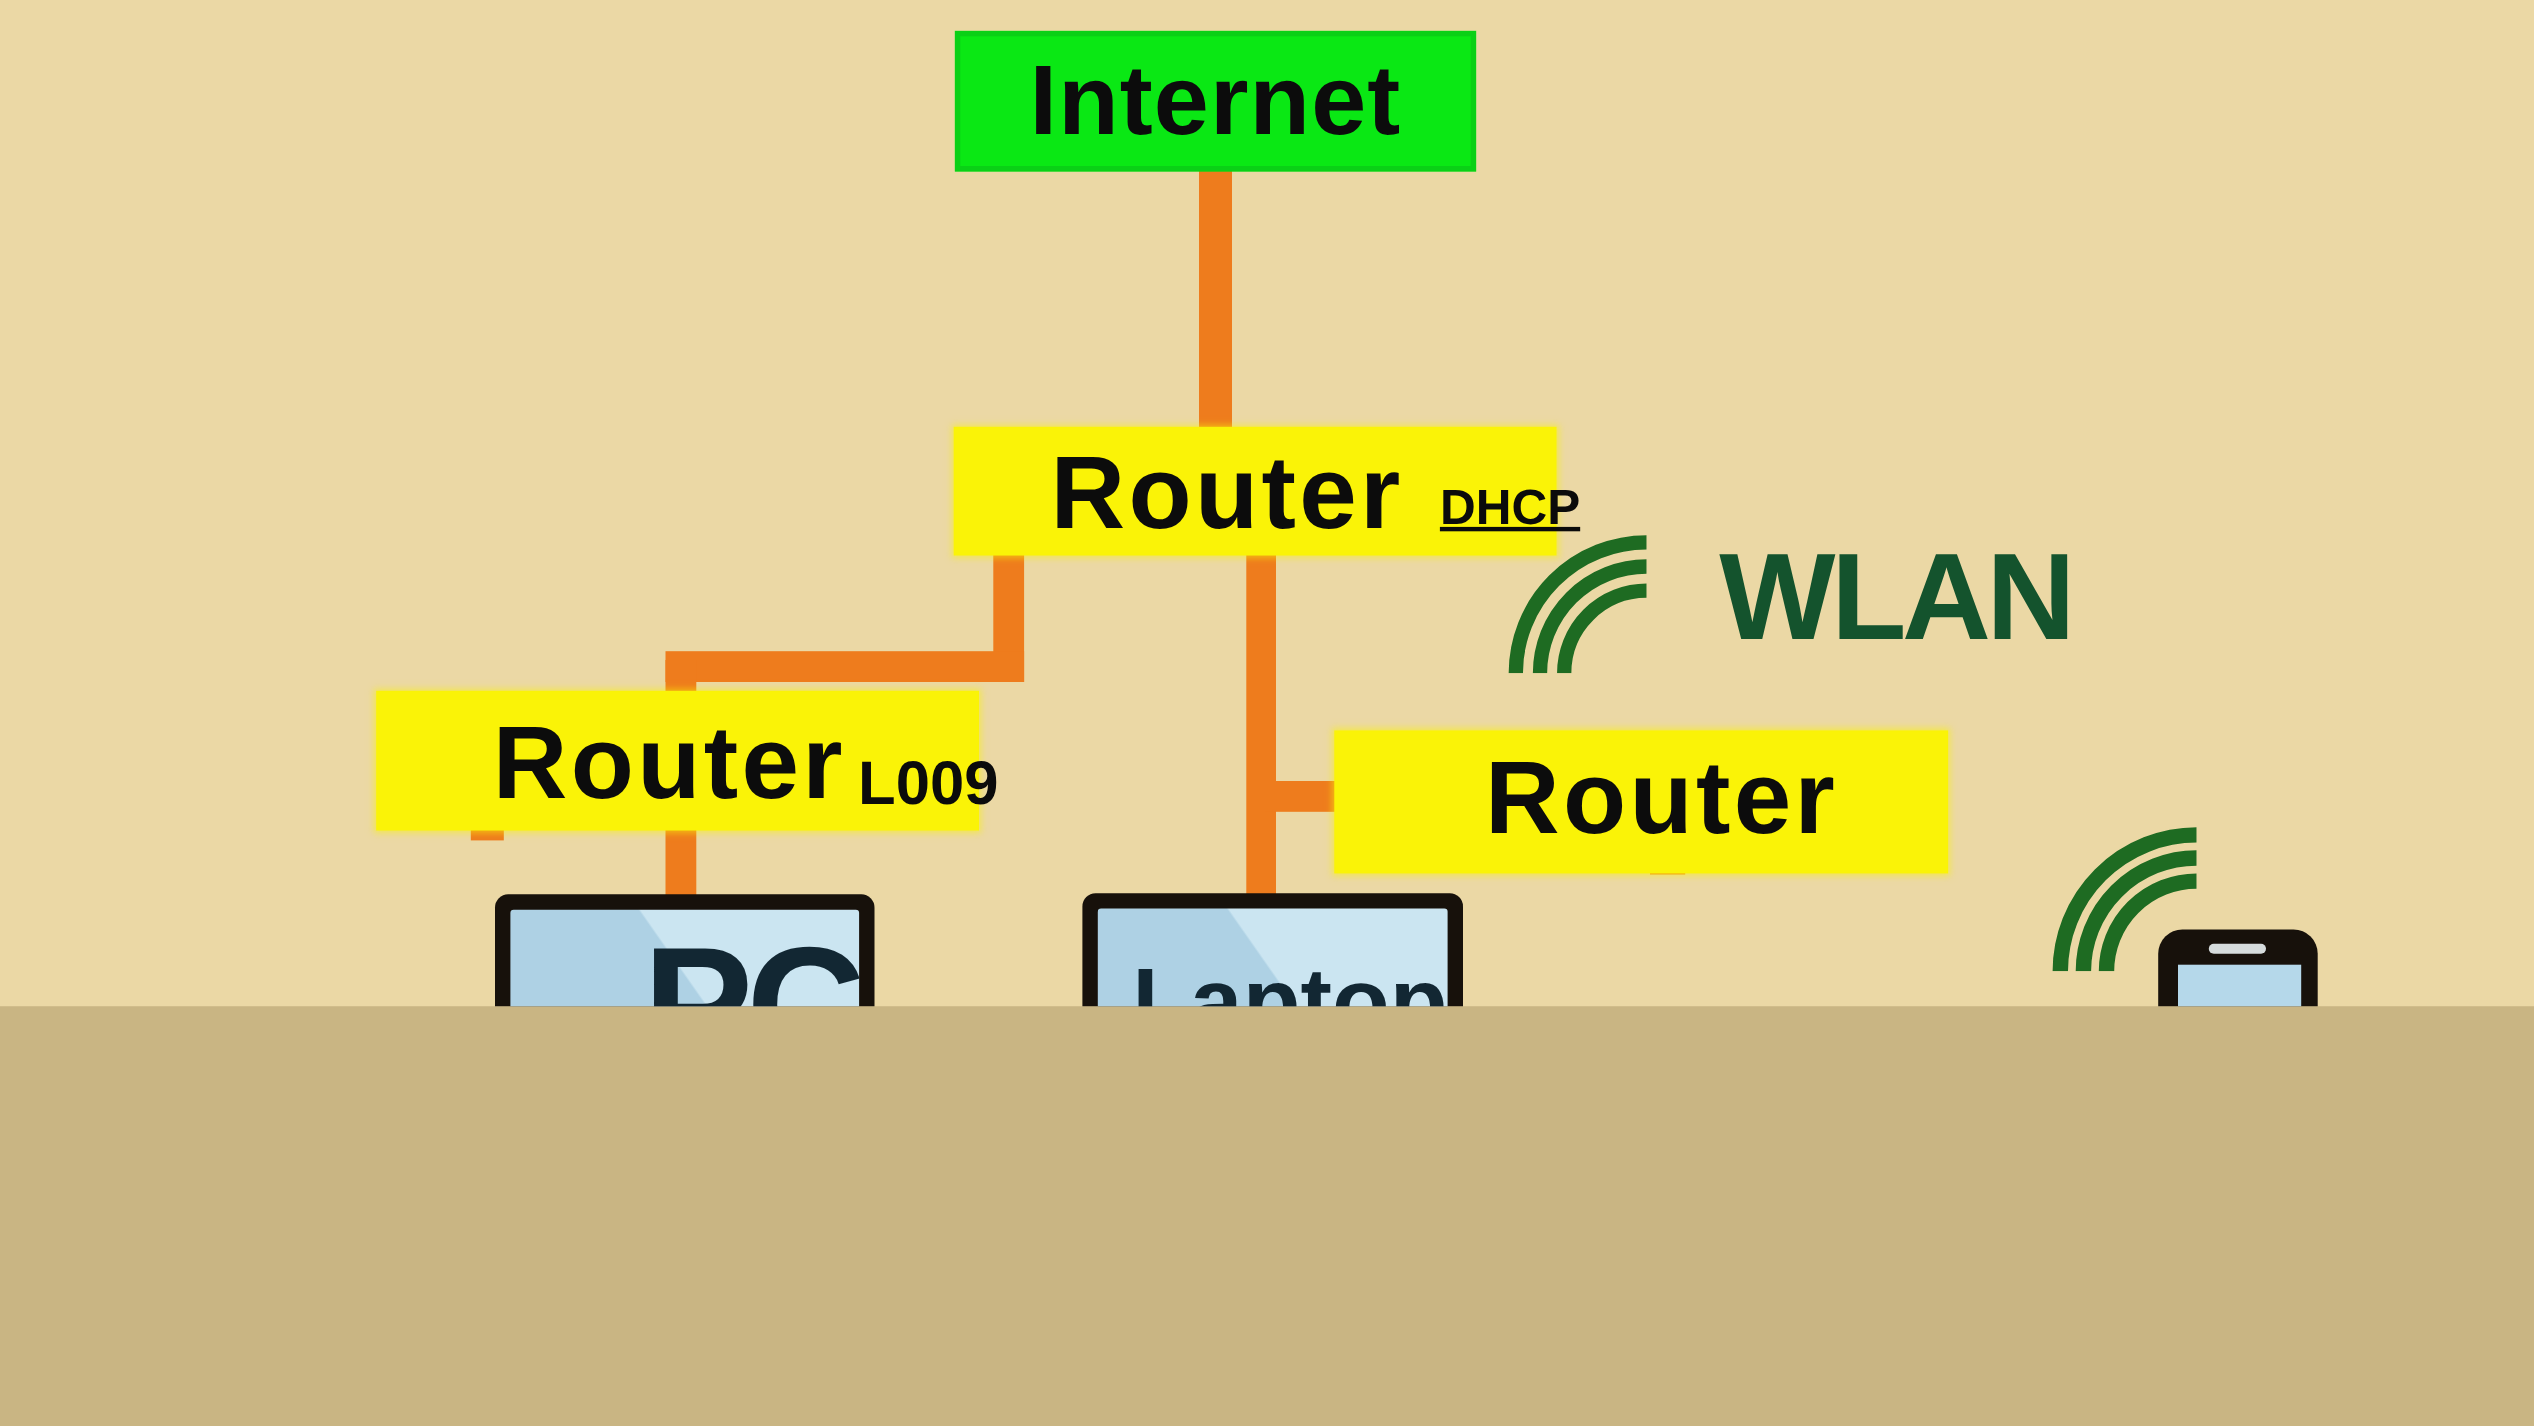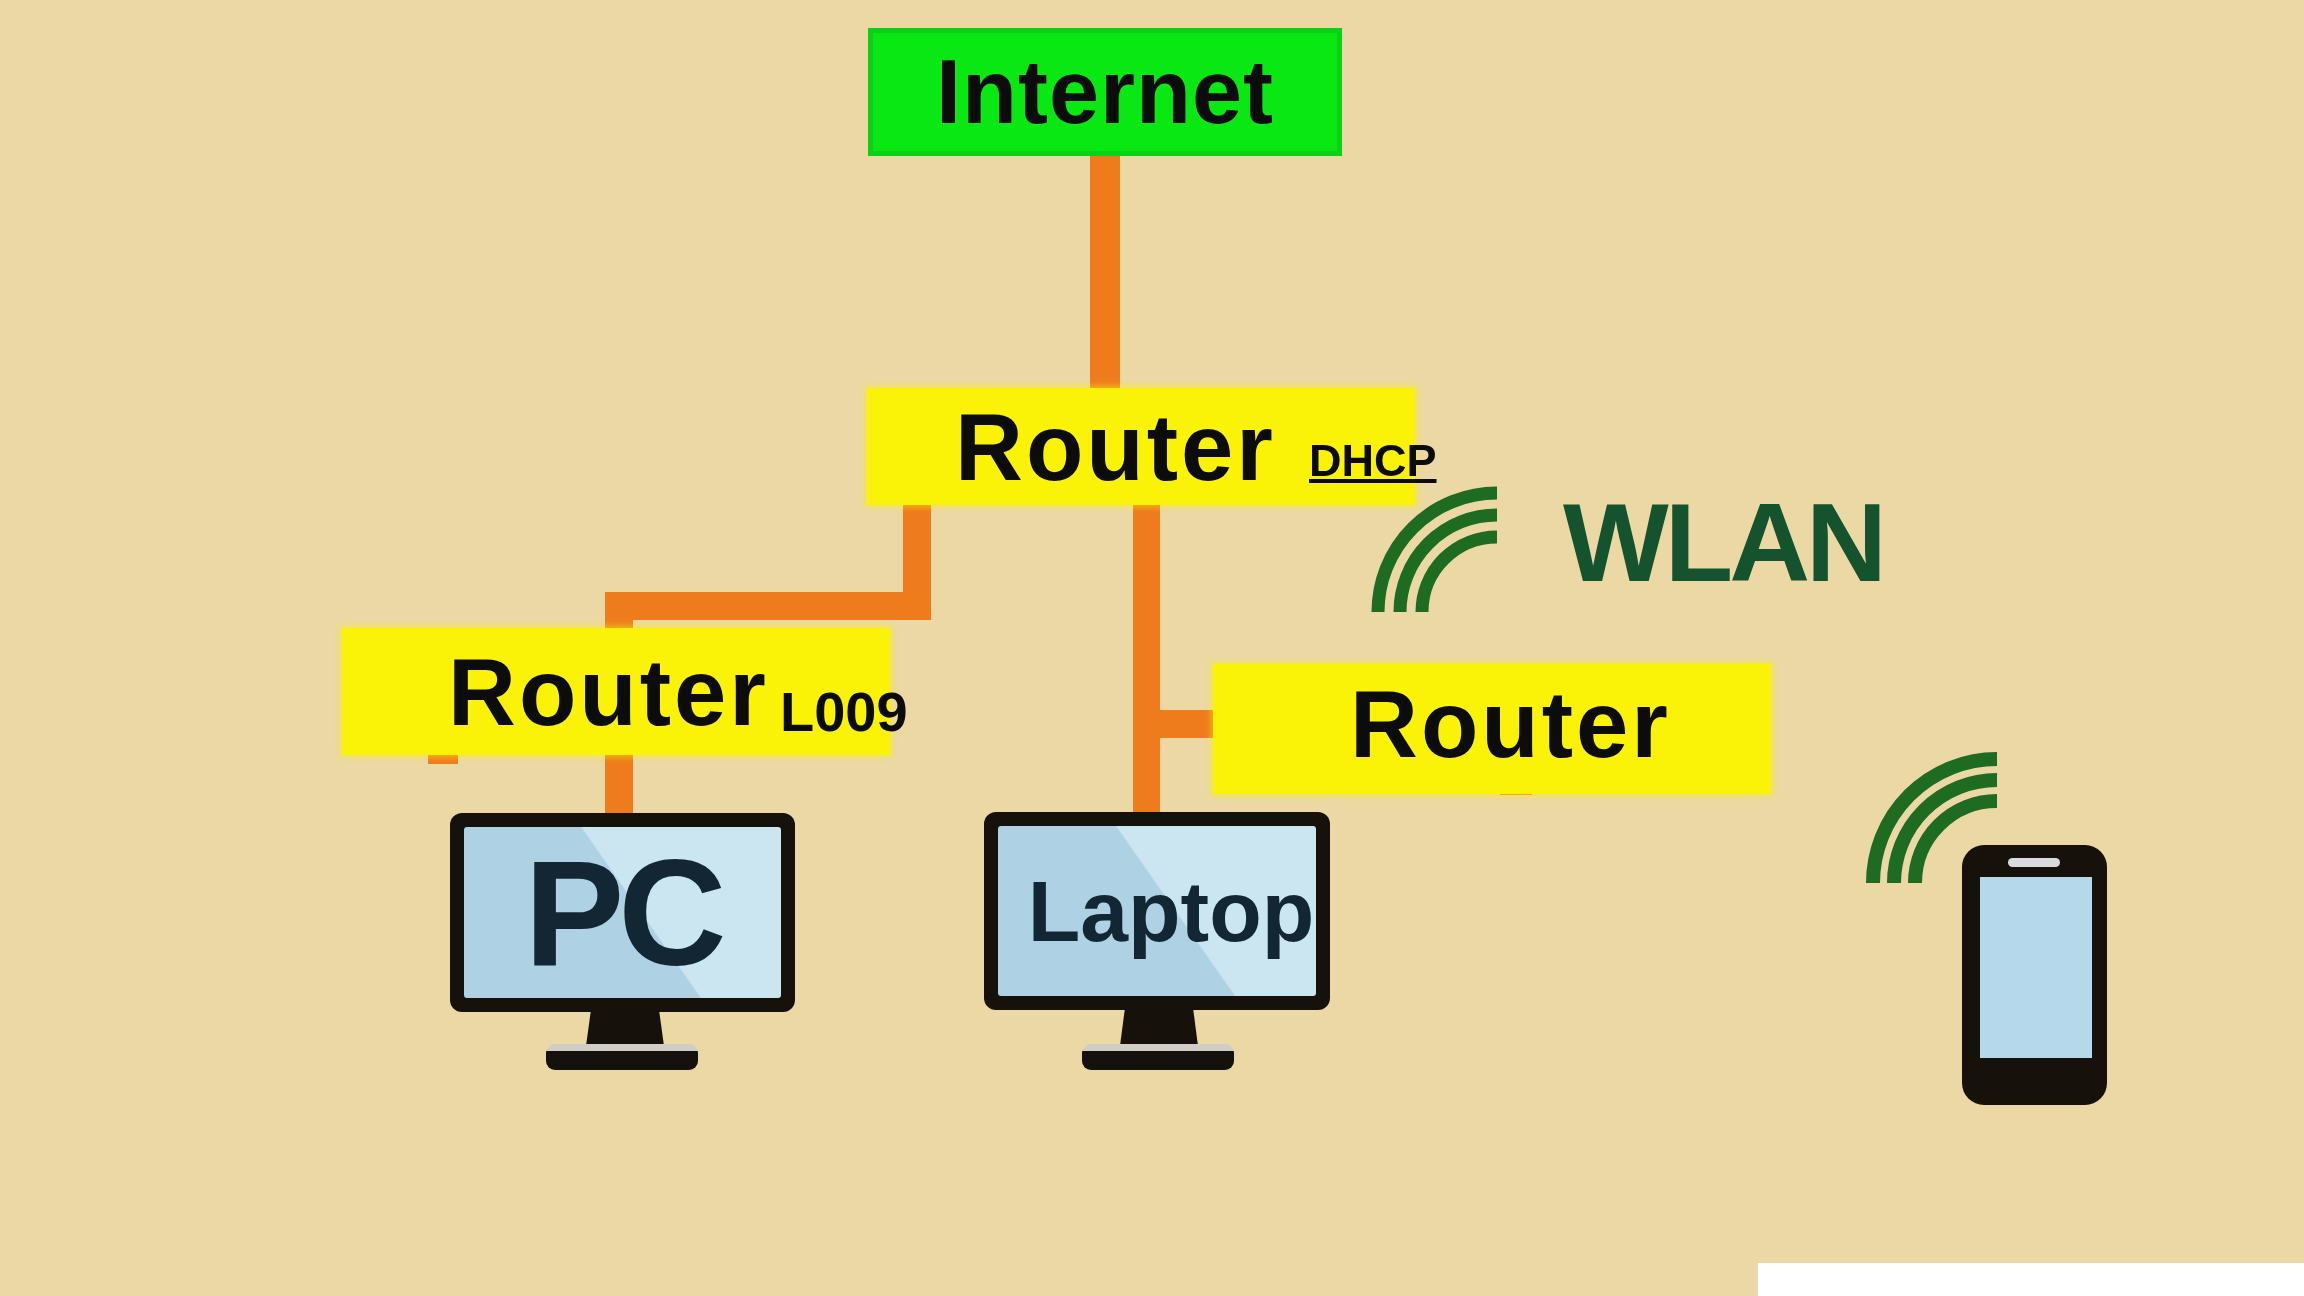--- a/index.html
+++ b/index.html
@@ -1,17 +1,17 @@
 <!DOCTYPE html>
 <html><head>
 <meta charset="utf-8">
 <style>
   html,body{margin:0;padding:0;background:#c9b583;}
   .stage{
-    position:relative;width:2304px;height:1296px;overflow:hidden;
+    position:relative;width:2304px;height:915px;overflow:hidden;
     background:#ebd8a5;
     font-family:"Liberation Sans","DejaVu Sans",sans-serif;
   }
   
   .node{position:absolute;z-index:3;}
   .node.green{background:#0ae814;box-shadow:inset 0 0 0 5px rgba(10,180,25,.45);}
   .node.yellow{background:#faf307;box-shadow:0 0 6px 2px rgba(250,243,7,.55);}
   .lbl-big{
     position:absolute;font-size:94px;font-weight:600;color:#0c0c0c;
     line-height:1;letter-spacing:3px;white-space:nowrap;
@@ -22,21 +22,21 @@
   .center-flex{display:flex;align-items:center;justify-content:center;}
   
   .cable{position:absolute;background:#ee7c1d;z-index:1;}
   
   .monitor{
     position:absolute;z-index:3;background:#17110b;border-radius:12px;
   }
   .monitor .screen{
     position:absolute;left:14px;top:14px;right:14px;bottom:14px;
     background:linear-gradient(55deg,#aed1e4 0 54%,#cbe5f1 54.5% 100%);
-    border-radius:3px;display:flex;align-items:center;justify-content:center;
+    border-radius:3px;display:flex;align-items:center;justify-content:flex-end;
   }
   .screen-label{color:#122733;line-height:1;font-weight:600;}
   .stand-neck{
     position:absolute;z-index:2;background:#17110b;
     clip-path:polygon(6% 0,94% 0,100% 100%,0 100%);
   }
   .stand-base{
     position:absolute;z-index:2;border-radius:9px;
     background:linear-gradient(#cfcdc6 0 26%,#15110c 26% 100%);
   }

